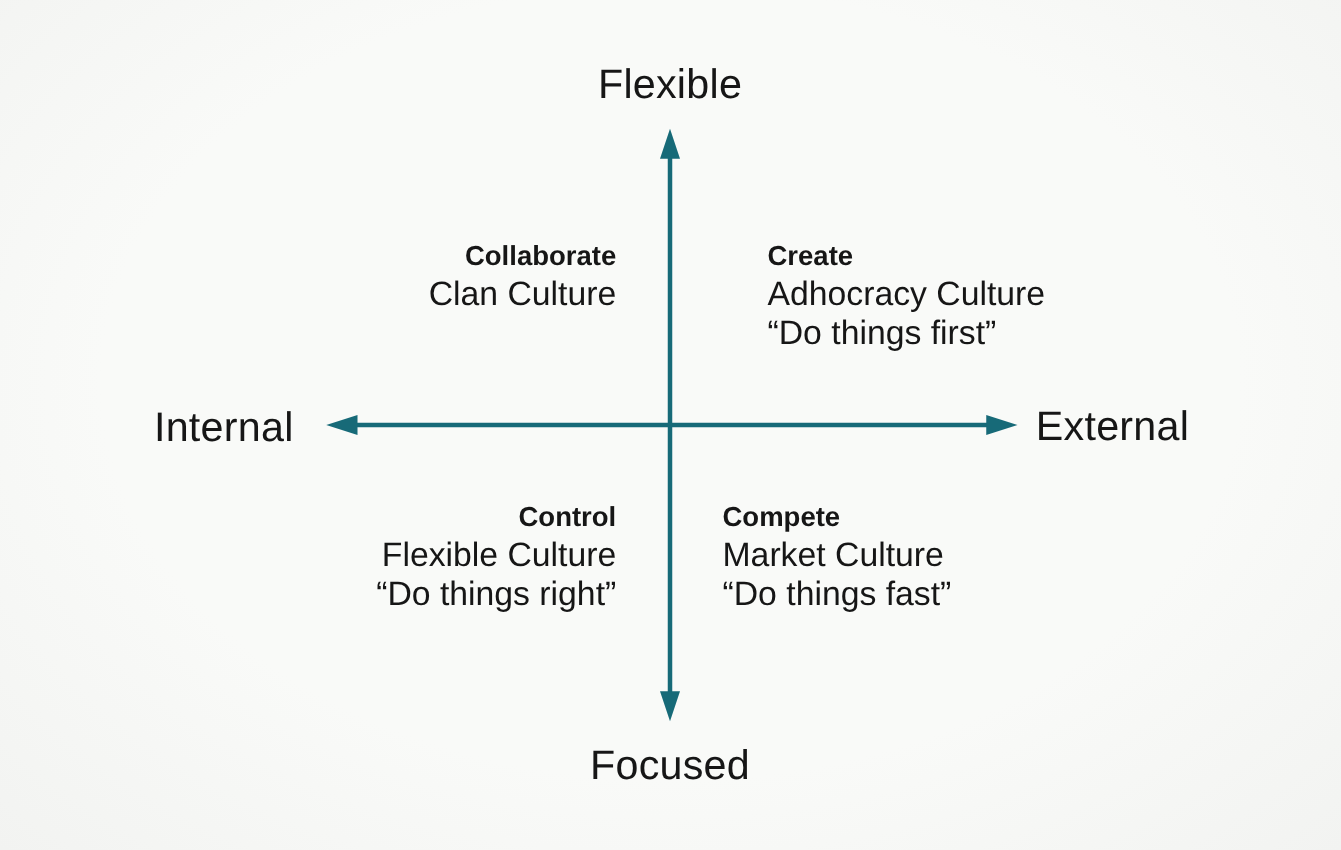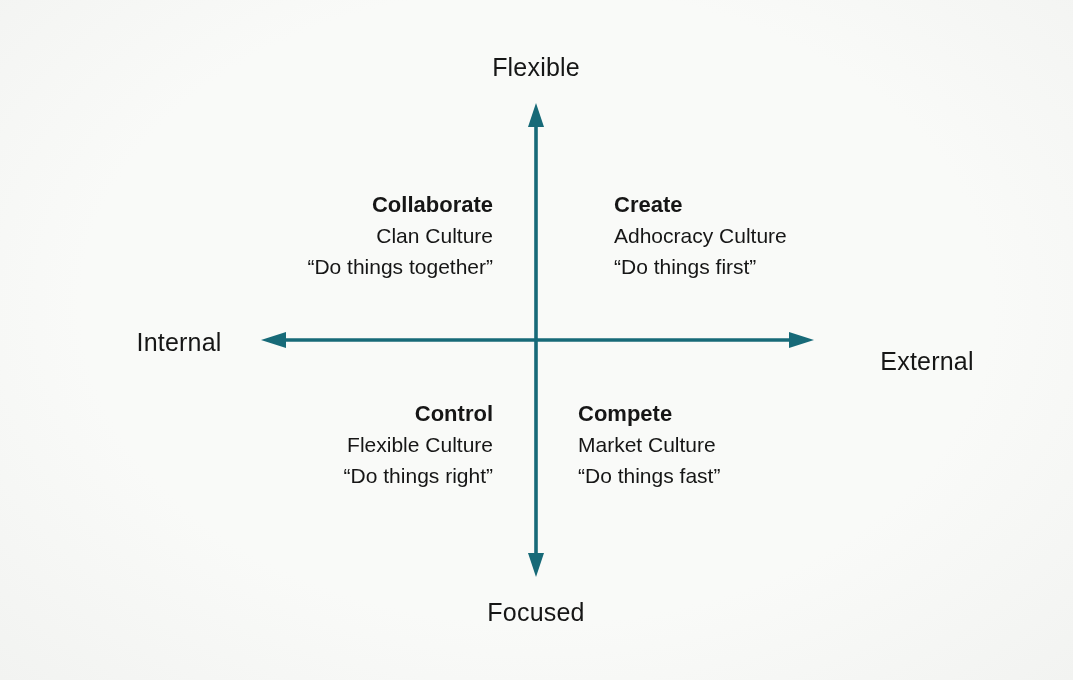--- a/index.html
+++ b/index.html
@@ -17,39 +17,39 @@
   }
   .axes-svg {
     position: absolute;
     left: 0;
     top: 0;
     width: 1073px;
     height: 680px;
   }
   .pole-label {
     position: absolute;
-    font-size: 25px;
+    font-size: 33px;
     font-weight: normal;
     letter-spacing: 0.2px;
     white-space: nowrap;
     transform: translate(-50%, -50%);
   }
   .quadrant {
     position: absolute;
     line-height: 31px;
     white-space: nowrap;
   }
   .quadrant .q-title {
     font-family: Liberation Sans, sans-serif;
     font-weight: bold;
     font-size: 22px;
   }
   .quadrant .q-culture,
   .quadrant .q-motto {
-    font-size: 21px;
+    font-size: 27px;
   }
   .q-align-right { text-align: right; }
   .q-align-left  { text-align: left; }
   .q-top-left     { top: 189px; right: 580px; }
   .q-top-right    { top: 189px; left: 578px; margin-left: 36px; }
   .q-bottom-left  { top: 398px; right: 580px; }
   .q-bottom-right { top: 398px; left: 578px; }
 </style>
 </head>
 <body>
@@ -64,26 +64,25 @@
 
     <polygon points="536,103 528,127 544,127" fill="#176a78"></polygon>
     <polygon points="536,577 528,553 544,553" fill="#176a78"></polygon>
     <polygon points="261,340 286,332 286,348" fill="#176a78"></polygon>
     <polygon points="814,340 789,332 789,348" fill="#176a78"></polygon>
   </svg>
 
   <div class="pole-label" style="left:536px; top:67px;">Flexible</div>
   <div class="pole-label" style="left:536px; top:612px;">Focused</div>
   <div class="pole-label" style="left:179px; top:342px;text-align:center;">Internal</div>
-  <div class="pole-label" style="left:927px; top:341px;margin-top:20px;">External</div>
+  <div class="pole-label" style="left:890px; top:341px;">External</div>
 
   <div class="quadrant q-top-left q-align-right">
     <div class="q-title">Collaborate</div>
     <div class="q-culture">Clan Culture</div>
-    <div class="q-motto">“Do things together”</div>
   </div>
 
   <div class="quadrant q-top-right q-align-left">
     <div class="q-title">Create</div>
     <div class="q-culture">Adhocracy Culture</div>
     <div class="q-motto">“Do things first”</div>
   </div>
 
   <div class="quadrant q-bottom-left q-align-right">
     <div class="q-title">Control</div>

